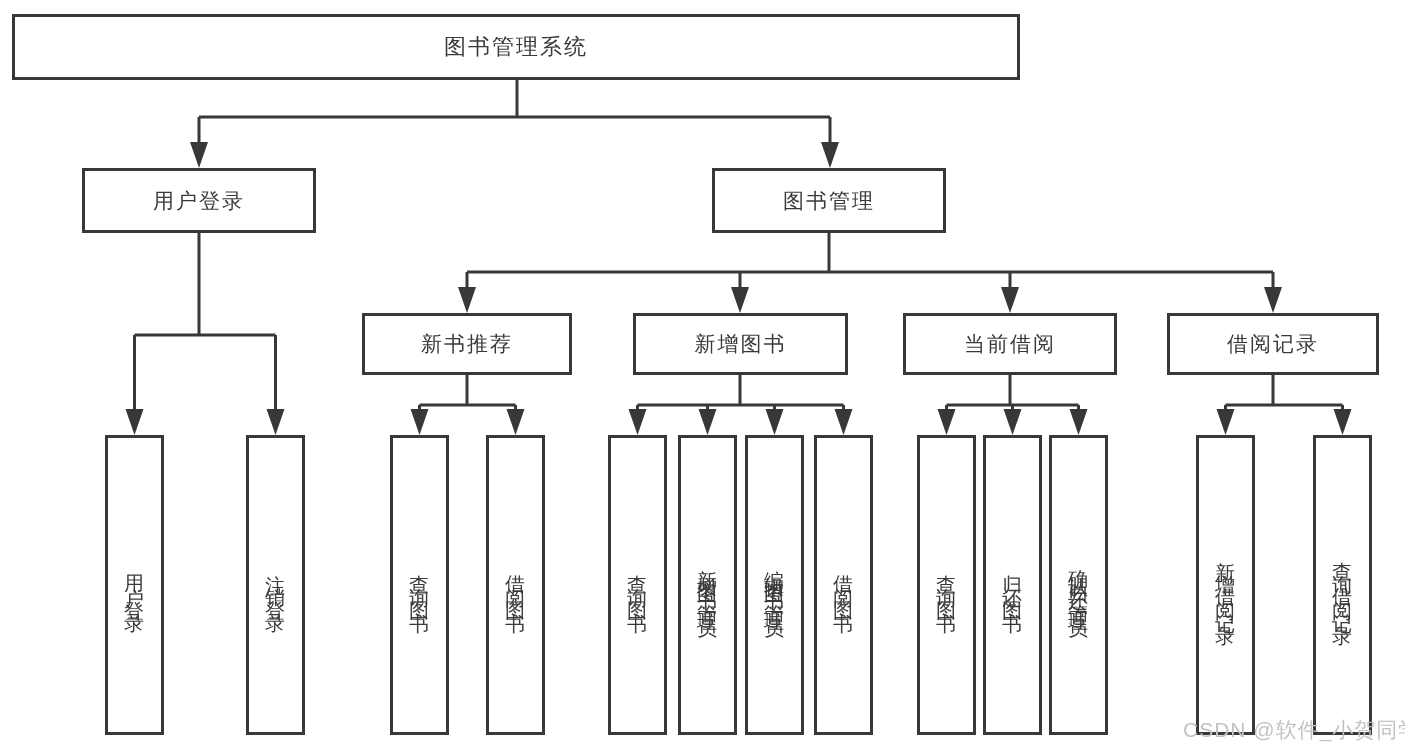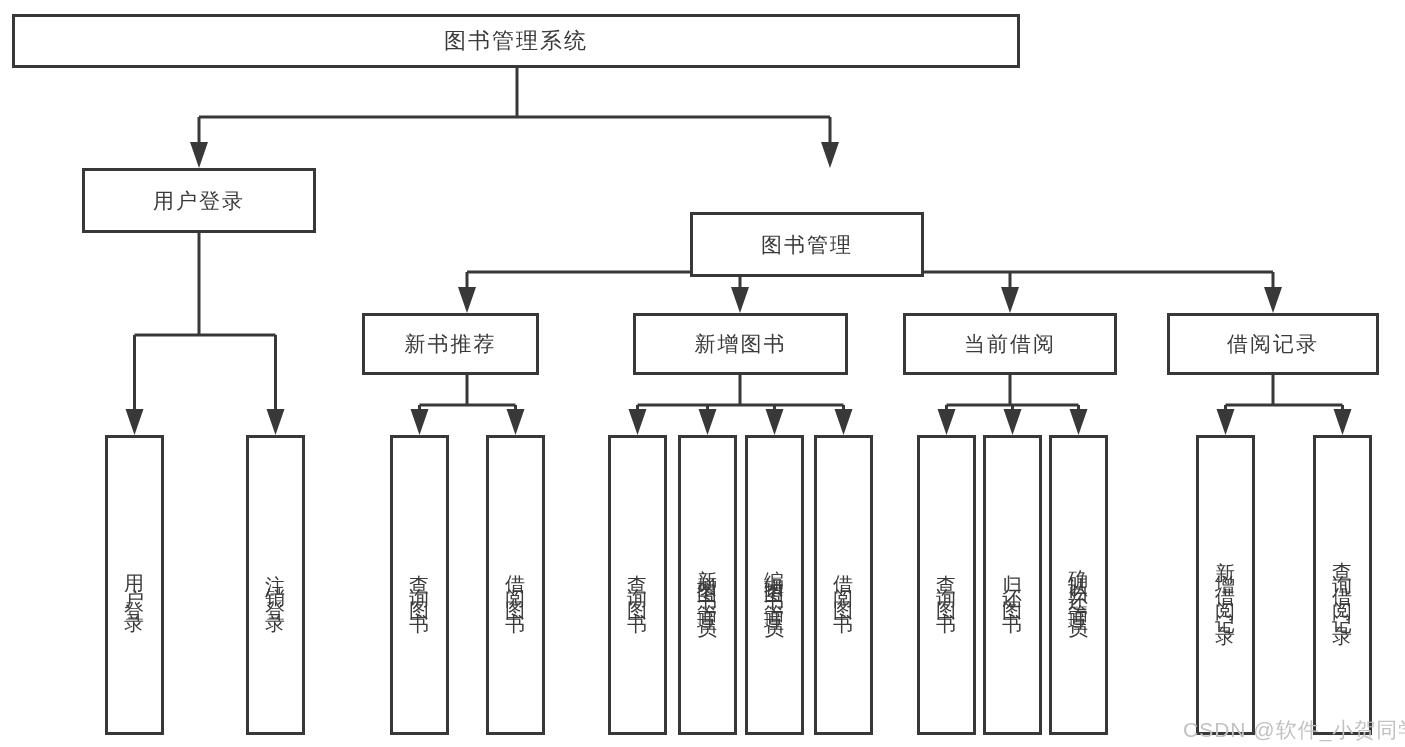--- a/index.html
+++ b/index.html
@@ -27,26 +27,26 @@
     box-sizing: border-box;
     border: 3px solid #383838;
     background: #ffffff;
     color: #3a3a3a;
     display: flex;
     align-items: center;
     justify-content: center;
     z-index: 2;
     letter-spacing: 2px;
   }
-  .root  { left: 12px;  top: 14px;  width: 1008px; height: 54px; font-size: 22px; }
+  .root  { left: 12px;  top: 14px;  width: 1008px; height: 66px; font-size: 22px; }
   .l2    { top: 168px;  width: 234px; height: 65px; font-size: 21px; }
   .l2.user { left: 82px; }
-  .l2.mgmt { left: 690px; margin-top: 44px; }
+  .l2.mgmt { left: 712px; }
   .l3    { top: 313px;  height: 62px; font-size: 21px; }
-  .l3.a  { left: 362px; width: 177px; }
+  .l3.a  { left: 362px; width: 210px; }
   .l3.b  { left: 633px; width: 215px; }
   .l3.c  { left: 903px; width: 214px; }
   .l3.d  { left: 1167px; width: 212px; }
   .l4 {
     top: 435px;
     width: 59px;
     height: 300px;
     font-size: 20px;
     writing-mode: vertical-rl;
     text-orientation: mixed;

